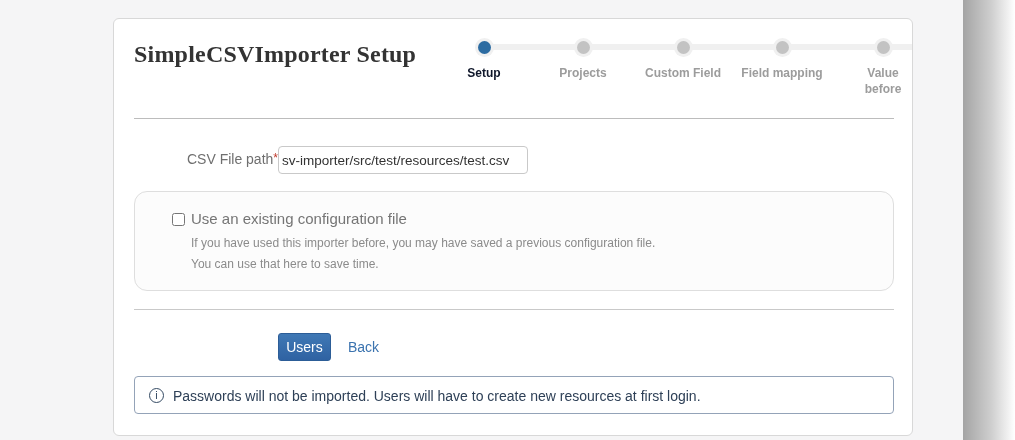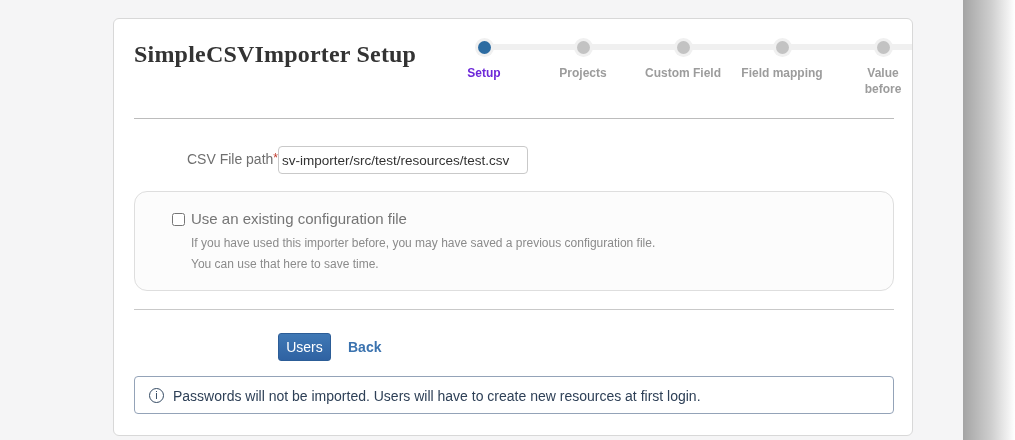--- a/index.html
+++ b/index.html
@@ -29,21 +29,21 @@
   }
   .step-dot {
     position: absolute; top: 22px; width: 13px; height: 13px; border-radius: 50%;
     background: #c3c3c3; box-shadow: 0 0 0 3px #f0f0f0;
   }
   .step-dot.active { background: #2d6ca2; }
   .step-label {
     position: absolute; top: 46px; width: 96px; text-align: center;
     font-size: 12px; font-weight: bold; color: #9c9c9c; line-height: 16px;
   }
-  .step-label.active { color: #6d28d9; text-align: center; }
+  .step-label.active { color: #0f172a; text-align: center; }
   .s0 .step-dot { left: 364px; } .s0 .step-label { left: 322px; }
   .s1 .step-dot { left: 463px; } .s1 .step-label { left: 421px; }
   .s2 .step-dot { left: 563px; } .s2 .step-label { left: 521px; }
   .s3 .step-dot { left: 662px; } .s3 .step-label { left: 620px; }
   .s4 .step-dot { left: 763px; } .s4 .step-label { left: 737px; width: 64px; }
   .separator {
     position: absolute; left: 20px; width: 760px; height: 0;
     border-top: 1px solid #bcbcbc;
   }
   .sep-1 { top: 99px; }
@@ -80,21 +80,21 @@
   
   .next-button {
     position: absolute; left: 164px; top: 314px; width: 53px; height: 28px;
     background: linear-gradient(to bottom, #3f78b5, #2f62a2);
     border: 1px solid #2c5d97; border-radius: 3px;
     color: #ffffff; font-size: 14px; font-family: "Liberation Sans", "DejaVu Sans", sans-serif;
     cursor: pointer;
   }
   .back-link {
     position: absolute; left: 234px; top: 320px;
-    font-size: 14px; color: #3b73af; text-decoration: none; cursor: pointer; font-weight: bold;
+    font-size: 14px; color: #3b73af; text-decoration: none; cursor: pointer;
   }
   
   .info-box {
     position: absolute; left: 20px; top: 357px; width: 760px; height: 38px;
     background: #ffffff; border: 1px solid #94a3b8; border-radius: 4px;
   }
   .info-icon {
     position: absolute; left: 14px; top: 11px; width: 15px; height: 15px;
     border: 1.5px solid #344a63; border-radius: 50%;
     color: #344a63; font-size: 11px; line-height: 12px; text-align: center;

